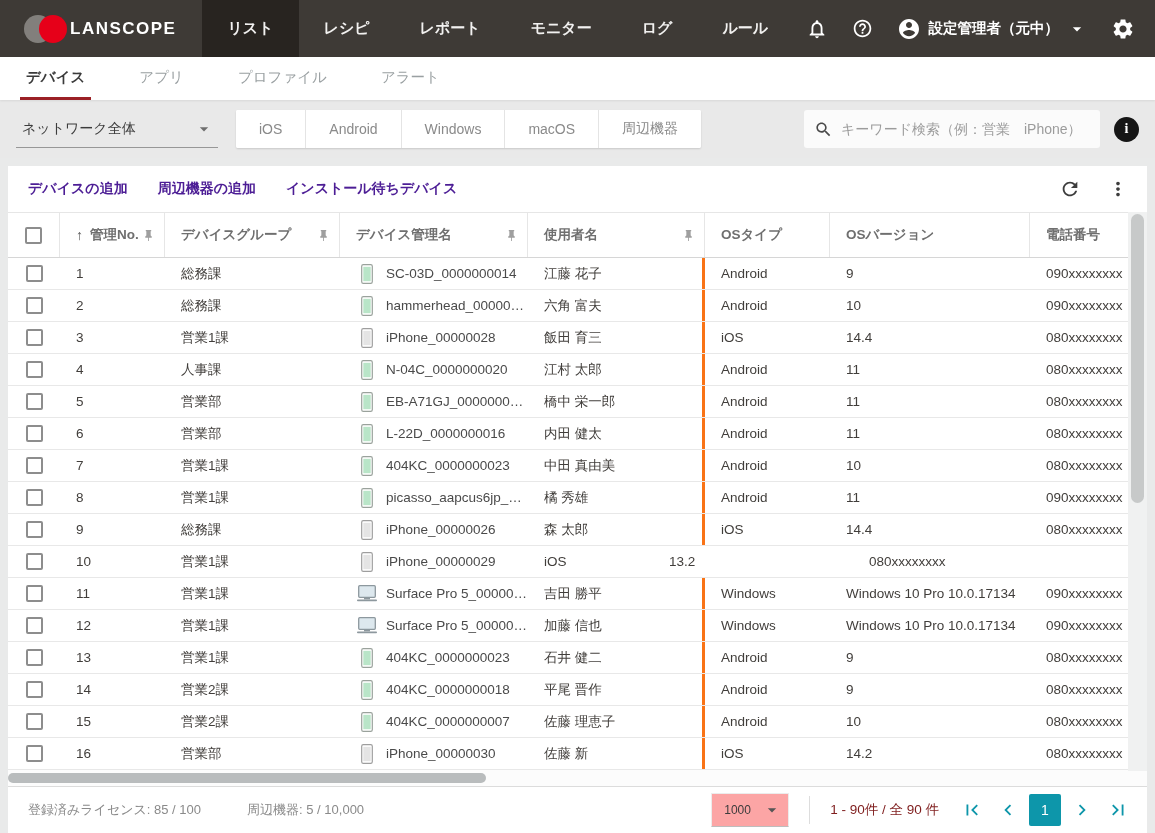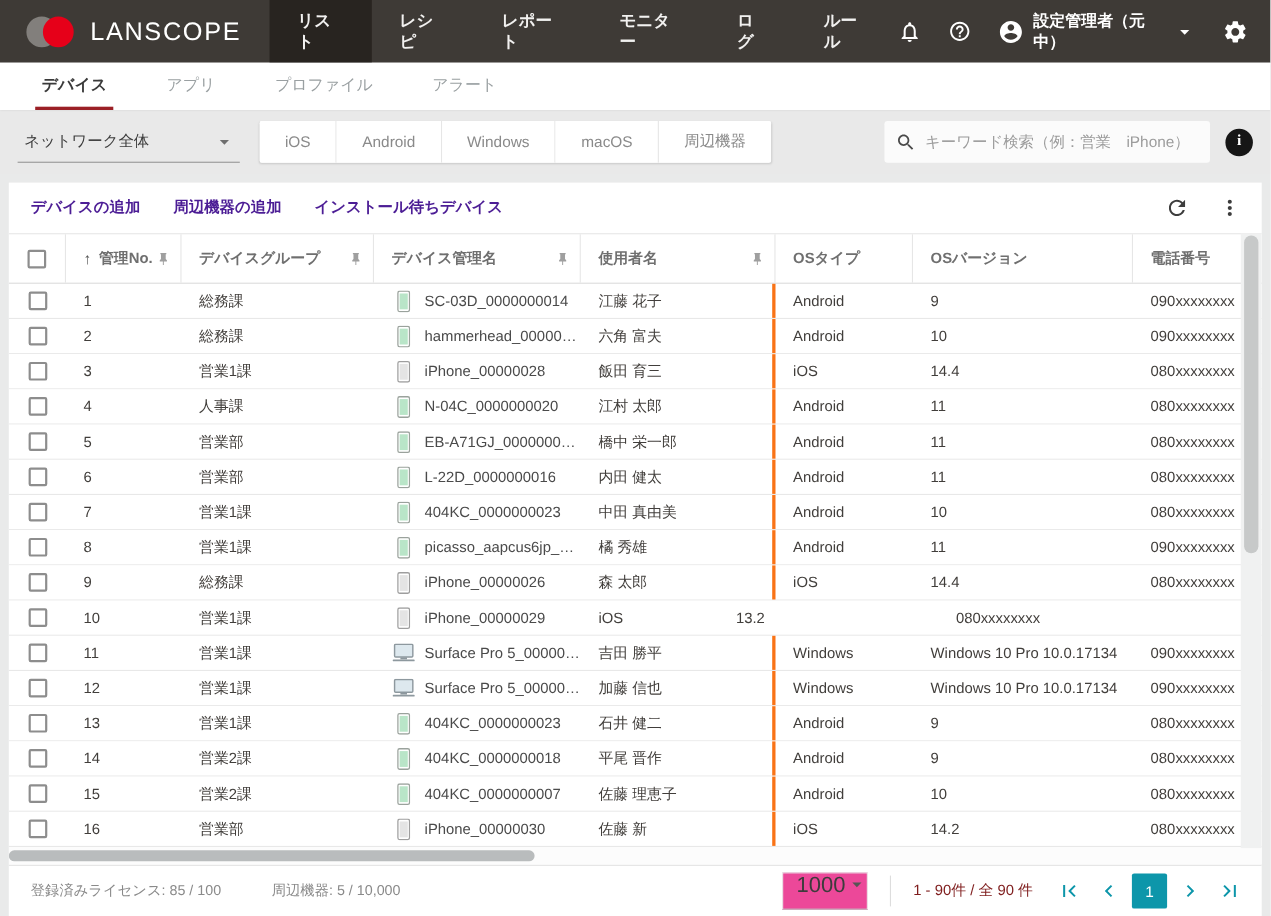--- a/index.html
+++ b/index.html
@@ -6,32 +6,32 @@
   html,body { width:1155px; height:833px; overflow:hidden; background:#e9eaea;
     font-family:"Liberation Sans", sans-serif; }
 
   
   .navbar { height:57px; background:#3e3a36; display:flex; align-items:stretch; }
   .brand { display:flex; align-items:center; padding:0 26px 0 24px; }
   .logo { position:relative; width:46px; height:30px; display:inline-block; }
   .lc { position:absolute; top:1px; width:28px; height:28px; border-radius:50%; }
   .lc.g { left:0; background:#8e8c88; opacity:.85; }
   .lc.r { left:15px; background:#e60019; }
-  .brand-text { color:#fff; font-size:23px; font-weight:normal; letter-spacing:1.5px; margin-left:12px; }
+  .brand-text { color:#fff; font-size:17px; font-weight:bold; letter-spacing:1.5px; }
   .nav-items { display:flex; align-items:stretch; }
   .nav-item { display:flex; align-items:center; padding:0 25px; color:#f2f1f0;
     font-size:15px; font-weight:bold; cursor:pointer; }
   .nav-item.active { background:#282420; }
   .nav-right { margin-left:auto; display:flex; align-items:center; gap:24px; padding-right:20px; color:#fff; }
   .nav-icon { display:flex; align-items:center; cursor:pointer; }
   .user-chip { display:flex; align-items:center; gap:8px; cursor:pointer; }
   .user-name { font-size:14.5px; font-weight:bold; color:#fff; }
 
   
-  .tabbar { height:43px; background:#fff; display:flex; align-items:stretch; padding-left:32px;
+  .tabbar { height:43px; background:#fff; display:flex; align-items:stretch; padding-left:20px;
     box-shadow:0 1px 2px rgba(0,0,0,.08); position:relative; z-index:2; }
   .tab { display:flex; align-items:center; padding:0 6px; margin-right:42px; font-size:14.5px;
     color:#9aa0a2; cursor:pointer; border-bottom:3px solid transparent; }
   .tab.active { color:#3a3a3a; font-weight:bold; border-bottom-color:#9b2026; }
 
   
   .filterbar { height:58px; background:#e9e9e9; display:flex; align-items:center; padding:0 16px; }
   .net-select { width:202px; height:38px; display:flex; align-items:center; border-bottom:1px solid #979797;
     color:#3c3c3c; font-size:14px; padding:0 4px 0 6px; cursor:pointer; }
   .net-select .sel-caret { margin-left:auto; color:#6e6e6e; display:flex; }
@@ -80,23 +80,23 @@
   .vscroll .vthumb { position:absolute; top:2px; left:3px; width:13px; height:289px;
     background:#c7c9c9; border-radius:7px; }
   .hscroll { height:16px; position:relative; background:#fcfcfc; }
   .hscroll .hthumb { position:absolute; left:0; top:3px; width:478px; height:10px;
     background:#b9bcbd; border-radius:6px; }
 
   
   .tfoot { height:47px; border-top:1px solid #dcdcdc; display:flex; align-items:center; padding:0 14px 0 20px; }
   .foot-stats { display:flex; gap:46px; color:#8a8a8a; font-size:13px; }
   .foot-right { margin-left:auto; display:flex; align-items:center; }
-  .page-size { width:78px; height:34px; background:#ec4899; border:1px solid #ececec;
-    border-bottom:1px solid #bdbdbd; display:flex; align-items:flex-start; padding:0 6px 0 12px;
-    font-size:20px; color:#3c3c3c; cursor:pointer; }
+  .page-size { width:78px; height:34px; background:#fca5a5; border:1px solid #ececec;
+    border-bottom:1px solid #bdbdbd; display:flex; align-items:center; padding:0 6px 0 12px;
+    font-size:12px; color:#3c3c3c; cursor:pointer; }
   .page-size .sel-caret { margin-left:auto; color:#555; display:flex; }
   .foot-divider { width:1px; height:28px; background:#ddd; margin:0 20px; }
   .range-text { color:#7f1d1d; font-size:13.5px; margin-right:18px; }
   .pager { display:flex; align-items:center; gap:6px; }
   .pg-btn { width:30px; height:30px; display:flex; align-items:center; justify-content:center; cursor:pointer; }
   .pg-current { width:32px; height:32px; background:#0d96aa; color:#fff; font-size:14px;
     display:flex; align-items:center; justify-content:center; border-radius:2px; cursor:pointer; }
 </style>
 </head>
 <body>

